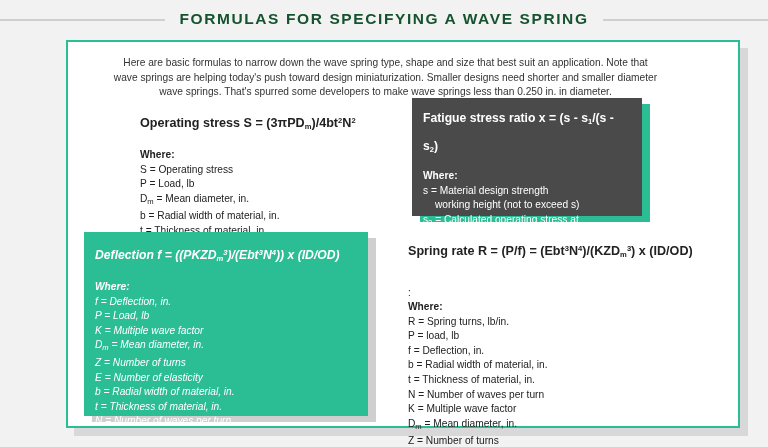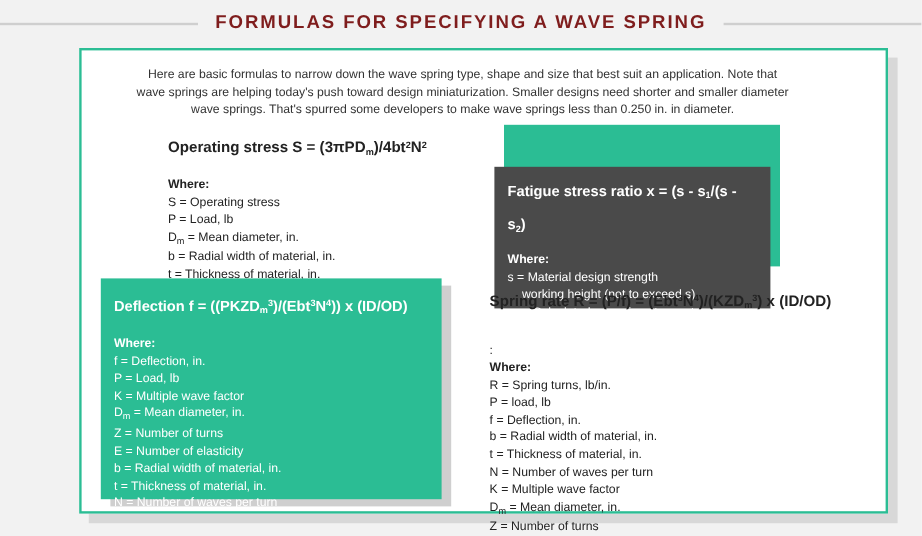--- a/index.html
+++ b/index.html
@@ -32,21 +32,21 @@
   }
   .title-rule {
     height: 2px;
     background: #cfcfcf;
     flex: 1 1 auto;
     margin-top: 2px;
   }
   .title-text {
     font-size: 15.5px;
     letter-spacing: 1.6px;
-    color: #7f1d1d;
+    color: #14532d;
     font-weight: bold;
     padding: 0 14px;
     white-space: nowrap;
   }
 
   
   .card-shadow {
     position: absolute;
     left: 74px;
     top: 48px;
@@ -115,40 +115,40 @@
     height: 118px;
     background: #2bbd94;
   }
   #block-fatigue {
     left: 412px;
     top: 98px;
     width: 230px;
     height: 118px;
     background: #4a4a4a;
     padding: 8px 10px 8px 11px;
-    margin-top: 41px;
   }
   #block-fatigue .block-head { color: #ffffff; margin-bottom: 7px; font-size: 12.2px; }
   #block-fatigue .block-body { color: #ffffff; }
 
   
   #block-deflection-shadow {
     left: 92px;
     top: 238px;
     width: 284px;
     height: 184px;
     background: #cfcfcf;
   }
   #block-deflection {
     left: 84px;
     top: 232px;
     width: 284px;
     height: 184px;
     background: #2bbd94;
     padding: 8px 10px 8px 11px;
+    font-style: italic;
   }
   #block-deflection .block-head { color: #ffffff; margin-bottom: 9px; font-size: 12.2px; }
   #block-deflection .block-body { color: #ffffff; }
 
   
   #block-springrate {
     left: 408px;
     top: 236px;
     width: 300px;
   }

